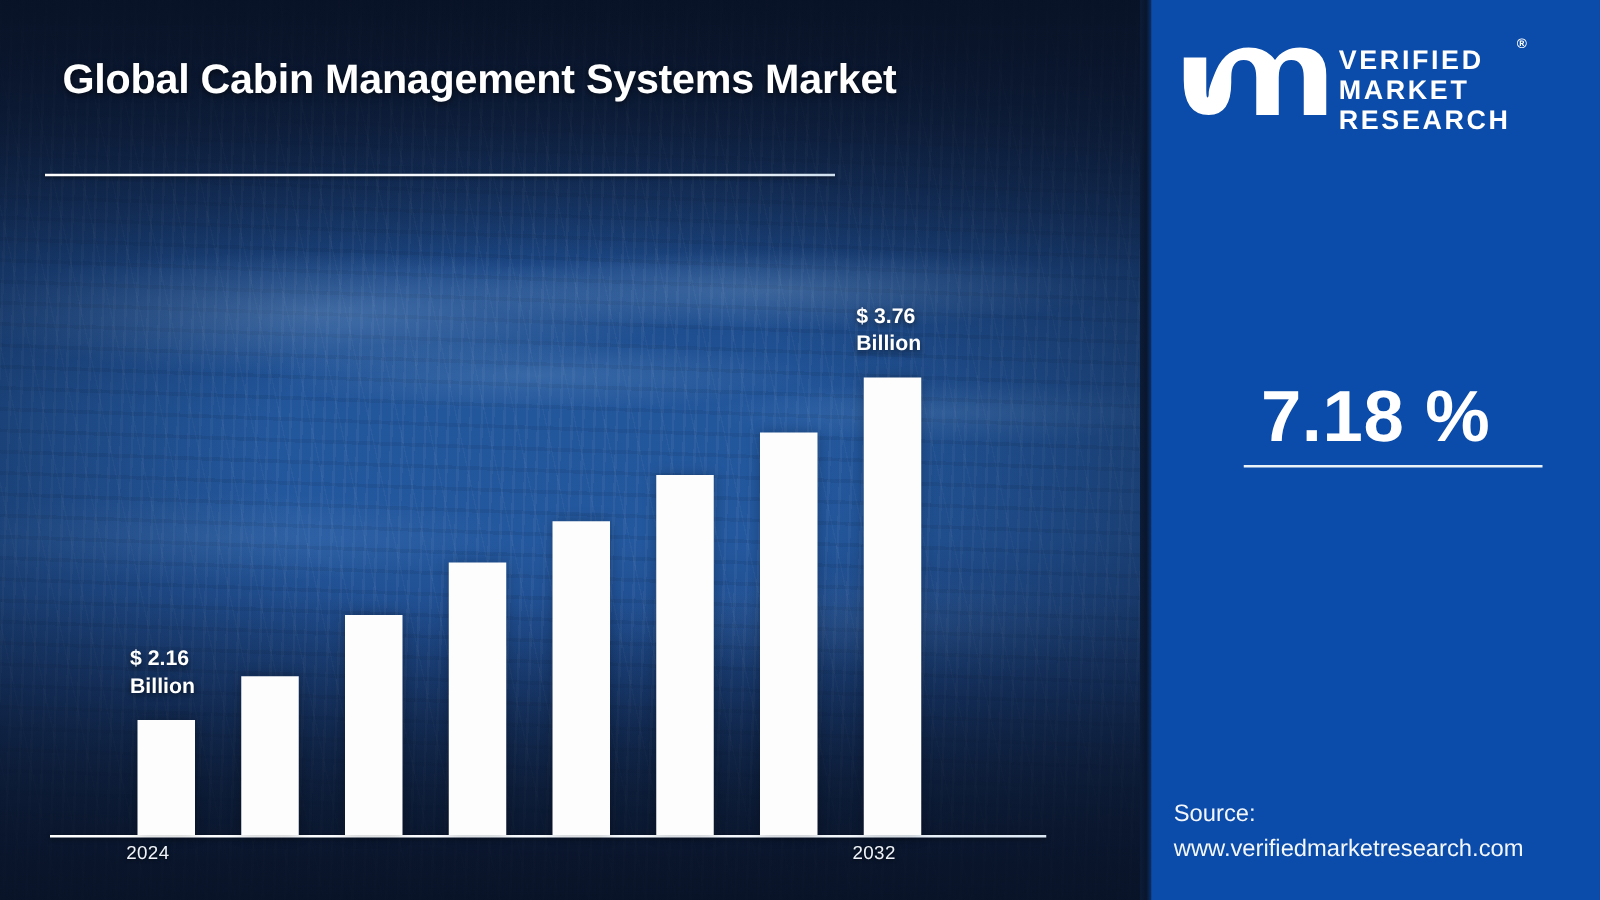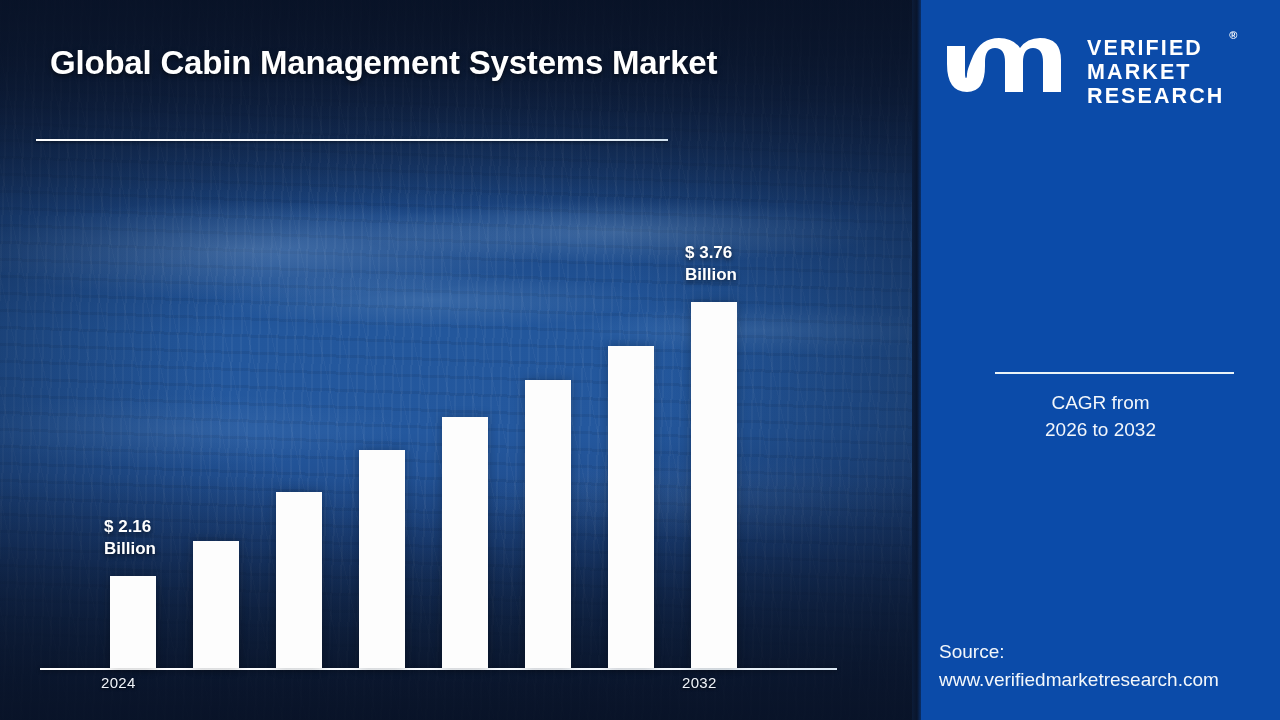--- a/index.html
+++ b/index.html
@@ -85,21 +85,21 @@
     background:linear-gradient(90deg,#0c1c38 0%,#09152c 55%,#0a2f69 100%);
   }
 
   
   .right-panel{
     position:absolute;left:921px;top:0;width:359px;height:720px;
     background:#0b4ba9;
   }
   .logo{
     position:absolute;left:22px;top:26px;width:320px;height:92px;
-    display:flex;align-items:center;gap:20px;
+    display:flex;align-items:center;gap:4px;
   }
   .logo-mark{width:124px;height:72px;flex:0 0 auto;}
   .logo-text{
     position:relative;color:#ffffff;font-weight:bold;font-size:21.5px;
     line-height:1.13;letter-spacing:2.1px;
   }
   .logo-reg{
     position:absolute;right:-13px;top:-7px;
     font-size:11px;font-weight:bold;letter-spacing:0;
   }
@@ -161,21 +161,20 @@
         <path d="M4 10 L4 28 Q4 56 24 56 Q42 56 42 30 L42 26 Q42 12 52 12 Q62 12 62 26 L62 56 L80 56 L80 26 Q80 12 90 12 Q100 12 100 26 L100 56 L118 56 L118 24 Q118 2 97 2 Q84 2 77 12 Q70 2 56 2 Q38 2 30 20 Q24 34 24 38 Q24 42 23 42 Q22 42 22 36 L22 10 Z" fill="#ffffff"></path>
       </svg>
       <div class="logo-text">
         <div>VERIFIED</div>
         <div>MARKET</div>
         <div>RESEARCH</div>
         <span class="logo-reg">®</span>
       </div>
     </div>
 
+    <div class="cagr-value">7.18 %</div>
     <div class="cagr-rule"></div>
-    <div class="cagr-caption">CAGR from
-2026 to 2032</div>
 
     <div class="source">Source:
 www.verifiedmarketresearch.com</div>
   </div>
 
 </div>
 
 </body></html>

